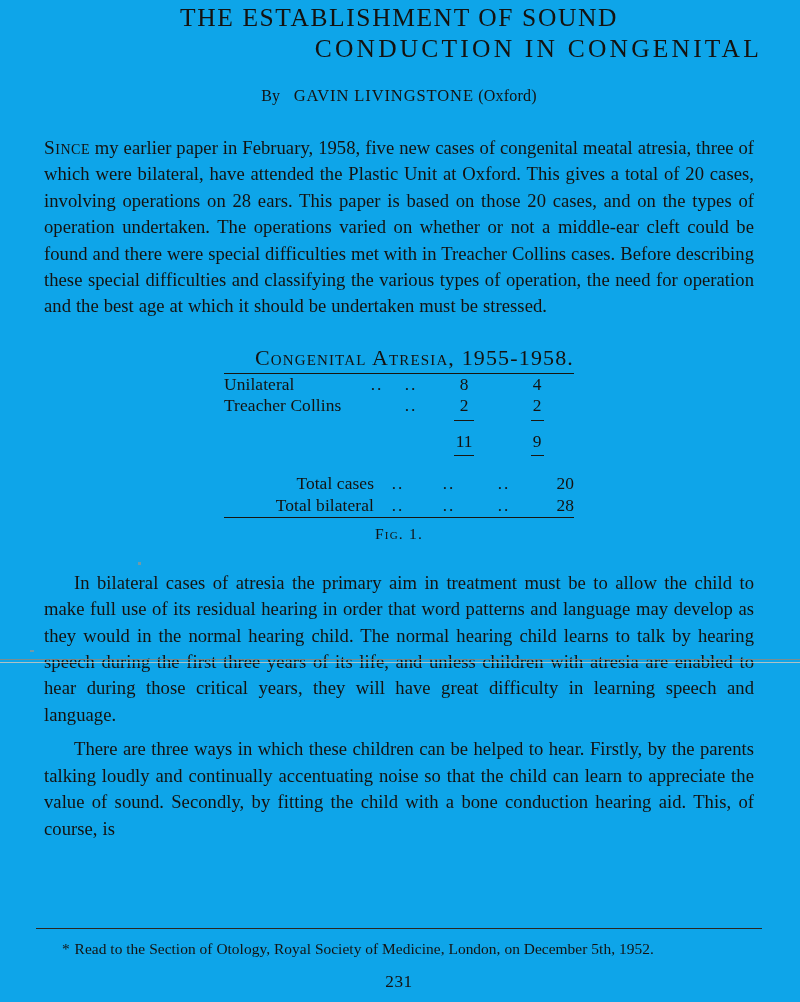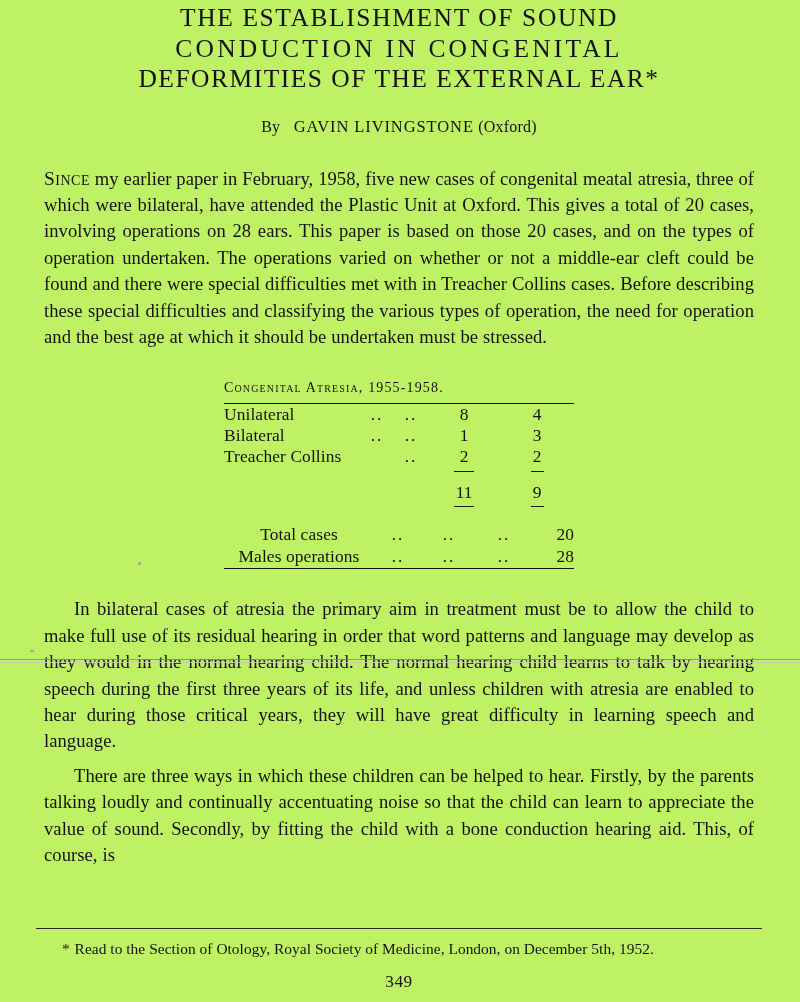--- a/index.html
+++ b/index.html
@@ -4,21 +4,21 @@
 <style>
   html, body {
     margin: 0;
     padding: 0;
     background: #ffffff;
   }
   .page {
     position: relative;
     width: 800px;
     height: 1002px;
-    background: #bef264;
+    background: #0ea5e9;
     overflow: hidden;
     font-family: "Liberation Serif", "DejaVu Serif", serif;
     color: #141210;
     -webkit-font-smoothing: antialiased;
   }
   .content {
     position: absolute;
     left: 36px;
     top: 0;
     width: 726px;
@@ -30,21 +30,21 @@
     text-align: center;
     font-size: 25.5px;
     line-height: 30.5px;
     letter-spacing: 1.1px;
     font-weight: 400;
     margin: 0;
     padding-top: 3px;
   }
   .title-line { display: block; white-space: nowrap; }
   .title-line.l1 { letter-spacing: 1.6px; }
-  .title-line.l2 { letter-spacing: 3.2px; }
+  .title-line.l2 { letter-spacing: 3.2px; text-align: right; }
   .title-line.l3 { letter-spacing: 1.5px; }
 
   
   .byline {
     text-align: center;
     font-size: 17px;
     line-height: 20px;
     margin: 0;
     padding-top: 22px;
     letter-spacing: 0.2px;
@@ -77,23 +77,23 @@
   .para.p2 { padding-top: 0; }
 
   
   .table-wrap {
     position: relative;
     width: 350px;
     margin: 0 auto;
     padding-top: 20px;
   }
   .tbl-caption {
-    text-align: left;
+    text-align: right;
     font-variant: small-caps;
-    font-size: 14px;
+    font-size: 22px;
     letter-spacing: 1.15px;
     line-height: 20px;
     padding-bottom: 5px;
     white-space: nowrap;
   }
   .rule {
     height: 0;
     border-top: 1.6px solid #17150f;
     width: 100%;
   }
@@ -138,21 +138,21 @@
 
   
   table.totals {
     border-collapse: collapse;
     width: 100%;
     table-layout: fixed;
     font-size: 17.4px;
     line-height: 21px;
   }
   table.totals td { padding: 0; vertical-align: baseline; }
-  .t-label { width: 150px; text-align: center; white-space: nowrap; letter-spacing: 0.1px; }
+  .t-label { width: 150px; text-align: right; white-space: nowrap; letter-spacing: 0.1px; }
   .t-d1 { width: 48px; text-align: center; }
   .t-d2 { width: 54px; text-align: center; }
   .t-d3 { width: 56px; text-align: center; }
   .t-val { text-align: right; padding-right: 2px; }
   tr.totrow td { height: 22px; }
 
   .fig-caption {
     text-align: center;
     font-variant: small-caps;
     font-size: 15.6px;
@@ -211,21 +211,20 @@
 </style>
 </head>
 <body>
 
 <div class="page">
   <div class="content">
 
     <h1 class="title">
       <span class="title-line l1">THE ESTABLISHMENT OF SOUND</span>
       <span class="title-line l2">CONDUCTION IN CONGENITAL</span>
-      <span class="title-line l3">DEFORMITIES OF THE EXTERNAL EAR*</span>
     </h1>
 
     <p class="byline">
       <span class="by">By</span>
       <span class="author">GAVIN LIVINGSTONE</span>
       <span class="place">(Oxford)</span>
     </p>
 
     <p class="para first"><span class="smallcaps">Since</span><span> my earlier paper in February, 1958, five new cases of congenital meatal atresia, three of which were bilateral, have attended the Plastic Unit at Oxford. This gives a total of 20 cases, involving operations on 28 ears. This paper is based on those 20 cases, and on the types of operation undertaken. The operations varied on whether or not a middle-ear cleft could be found and there were special difficulties met with in Treacher Collins cases. Before describing these special difficulties and classifying the various types of operation, the need for operation and the best age at which it should be undertaken must be stressed.</span></p>
 
@@ -237,27 +236,20 @@
         <tbody>
 
         <tr class="datarow">
           <td class="c-label">Unilateral</td>
           <td class="c-dot1 dots">..</td>
           <td class="c-dot2 dots">..</td>
           <td class="c-males">8</td>
           <td class="c-fem">4</td>
         </tr>
 
-        <tr class="datarow">
-          <td class="c-label">Bilateral</td>
-          <td class="c-dot1 dots">..</td>
-          <td class="c-dot2 dots">..</td>
-          <td class="c-males">1</td>
-          <td class="c-fem">3</td>
-        </tr>
 
         <tr class="datarow">
           <td class="c-label">Treacher Collins</td>
           <td class="c-dot1 dots"></td>
           <td class="c-dot2 dots">..</td>
           <td class="c-males">2</td>
           <td class="c-fem">2</td>
         </tr>
 
         <tr class="strokerow">
@@ -301,43 +293,44 @@
       <table class="totals">
         <tbody>
             <tr class="totrow">
           <td class="t-label">Total cases</td>
           <td class="t-d1 dots">..</td>
           <td class="t-d2 dots">..</td>
           <td class="t-d3 dots">..</td>
           <td class="t-val">20</td>
         </tr>
         <tr class="totrow">
-          <td class="t-label">Males operations</td>
+          <td class="t-label">Total bilateral</td>
           <td class="t-d1 dots">..</td>
           <td class="t-d2 dots">..</td>
           <td class="t-d3 dots">..</td>
           <td class="t-val">28</td>
         </tr>
       </tbody>
         </table>
 
       <div class="rule bottom"></div>
+      <div class="fig-caption">Fig. 1.</div>
     </div>
 
     <p class="para indent p2" style="padding-top:19px;">In bilateral cases of atresia the primary aim in treatment must be to allow the child to make full use of its residual hearing in order that word patterns and language may develop as they would in the normal hearing child. The normal hearing child learns to talk by hearing speech during the first three years of its life, and unless children with atresia are enabled to hear during those critical years, they will have great difficulty in learning speech and language.</p>
 
     <p class="para indent">There are three ways in which these children can be helped to hear. Firstly, by the parents talking loudly and continually accentuating noise so that the child can learn to appreciate the value of sound. Secondly, by fitting the child with a bone conduction hearing aid. This, of course, is</p>
 
     <div class="footnote-rule"></div>
     <div class="footnote">
       <span class="fn-indent star">*</span>
       <span>Read to the Section of Otology, Royal Society of Medicine, London, on December 5th,</span>
       <span>1952.</span>
     </div>
 
-    <div class="page-number">349</div>
+    <div class="page-number">231</div>
   </div>
 
   <div class="scanline a"></div>
   <div class="scanline b"></div>
   <div class="speck" style="left:138px; top:562px; width:3px; height:3px;"></div>
   <div class="speck" style="left:30px; top:650px; width:4px; height:2px;"></div>
 </div>
 
 </body></html>

